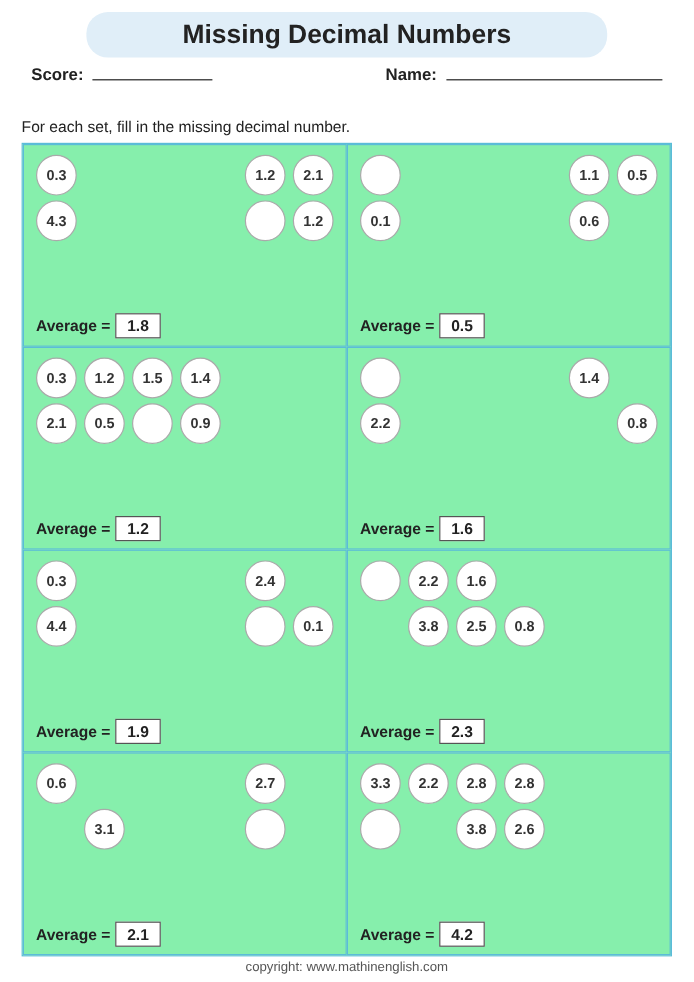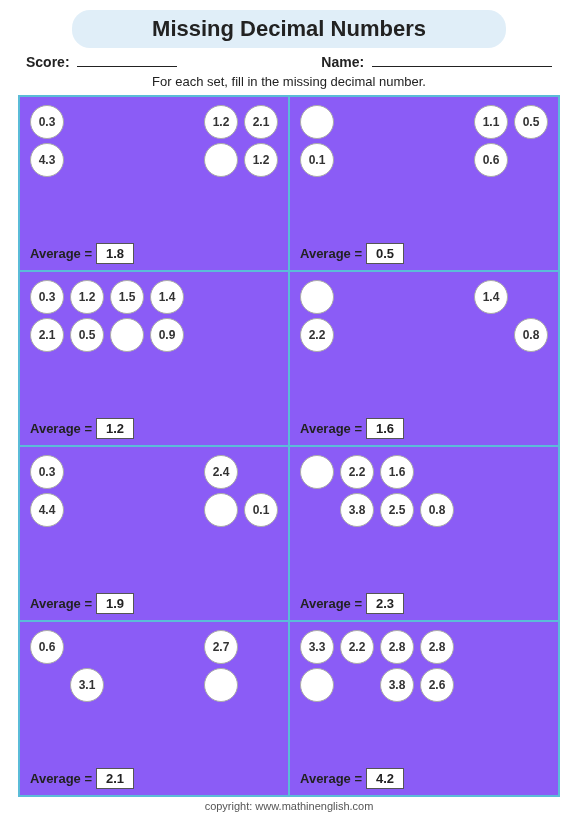--- a/index.html
+++ b/index.html
@@ -44,35 +44,36 @@
       width: 180px;
       margin-left: 4px;
     }
     .score-line {
       display: inline-block;
       border-bottom: 1.5px solid #222;
       width: 100px;
       margin-left: 4px;
     }
     .instruction {
-      text-align: center;
+      text-align: left;
       font-size: 13px;
       margin-bottom: 6px;
       color: #222;
+      margin-top: 24px;
     }
     .grid {
       display: grid;
       grid-template-columns: 1fr 1fr;
       grid-template-rows: repeat(4, 1fr);
       flex: 1;
       border: 1.5px solid #5bbcd8;
     }
     .cell {
       border: 0.75px solid #5bbcd8;
-      background: #8b5cf6;
+      background: #86efac;
       padding: 8px 10px 6px 10px;
       display: flex;
       flex-direction: column;
       align-items: flex-start;
       justify-content: space-between;
     }
     .circles-area {
       display: flex;
       flex-direction: column;
       gap: 4px;

